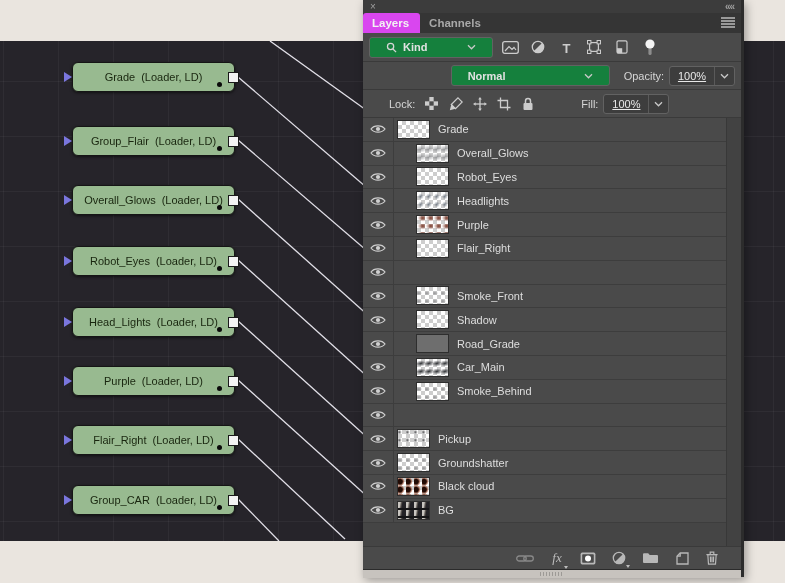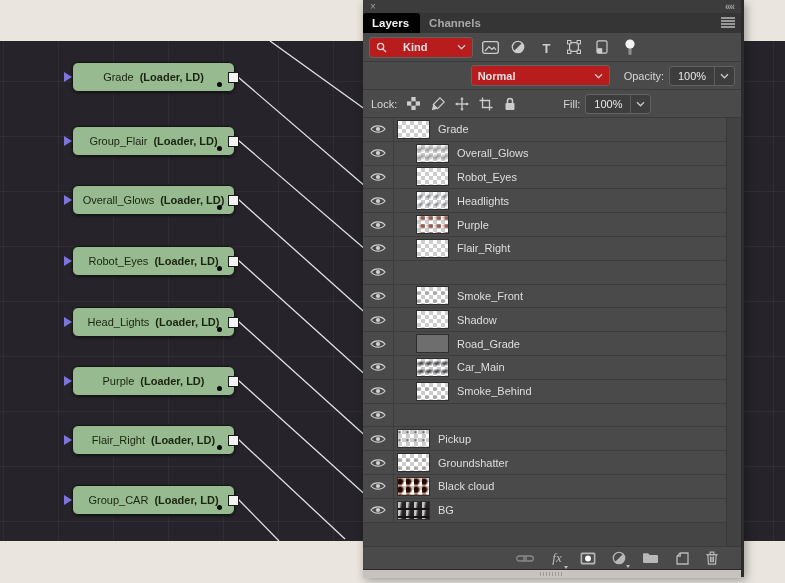--- a/index.html
+++ b/index.html
@@ -9,52 +9,52 @@
   
   .canvas{position:absolute;left:0;top:41px;width:785px;height:500px;background-color:#26242a;
     background-image:linear-gradient(rgba(255,255,255,.045) 1px,transparent 1px),
                      linear-gradient(90deg,rgba(255,255,255,.045) 1px,transparent 1px);
     background-size:55px 55px;background-position:3px 40px;overflow:hidden;}
   .wires{position:absolute;left:0;top:0;width:100%;height:100%;}
   .wires line{stroke:#e2e0e8;stroke-width:1.3px;}
   .node{position:absolute;width:161px;height:28px;background:#98ba90;border:1px solid #151515;
     border-radius:6px;box-shadow:0 1px 3px rgba(0,0,0,.55);display:flex;align-items:center;
     justify-content:center;font-size:11px;color:#19260f;white-space:nowrap;cursor:default;}
-  .node .n-suffix{margin-left:6px;font-weight:bold;}
+  .node .n-suffix{margin-left:6px;}
   .node .in-tri{position:absolute;left:-9px;top:50%;margin-top:-5px;width:0;height:0;
     border-left:8px solid #7a76de;border-top:5px solid transparent;border-bottom:5px solid transparent;}
   .node .out-sq{position:absolute;right:-5px;top:50%;margin-top:-5px;width:9px;height:9px;
     background:#f3f3f3;border:1px solid #1a1a1a;}
   .node .n-dot{position:absolute;right:12px;bottom:4px;width:5px;height:5px;border-radius:50%;background:#0b0b0b;}
 
   
   .panel{position:absolute;left:363px;top:0;width:378px;height:577px;background:#4a4a4a;
     border-right:3px solid #2c2c2c;box-shadow:2px 3px 9px rgba(0,0,0,.35);font-size:11px;color:#d9d9d9;}
   .titlebar{height:13px;background:#3c3c3c;display:flex;align-items:center;justify-content:space-between;
     padding:0 7px;color:#9f9f9f;font-size:10px;}
   .titlebar .closex{cursor:pointer;line-height:10px;}
   .titlebar .collapse{cursor:pointer;letter-spacing:-1px;font-weight:bold;}
   .tabbar{height:20px;background:#353535;display:flex;align-items:flex-end;position:relative;}
   .tab{padding:4px 11px 4px 9px;font-weight:bold;font-size:11.5px;color:#a8a8a8;cursor:pointer;border-radius:3px 3px 0 0;}
-  .tab.active{background:#000000;color:#f3f3f3;}
+  .tab.active{background:#d946ef;color:#f3f3f3;}
   .panelmenu{position:absolute;right:6px;top:4px;cursor:pointer;}
   .prow{display:flex;align-items:center;border-bottom:1px solid #3a3a3a;background:#4a4a4a;}
   .filter-row{height:28px;padding:0 6px;gap:6px;}
-  .dd{display:flex;align-items:center;background:#b91c1c;border:1px solid #626262;border-radius:3px;
-    height:19px;padding:0 6px;gap:16px;cursor:pointer;color:#e2e2e2;}
+  .dd{display:flex;align-items:center;background:#15803d;border:1px solid #626262;border-radius:3px;
+    height:19px;padding:0 16px;gap:6px;cursor:pointer;color:#e2e2e2;}
   .kind-dd{width:90px;font-weight:bold;}
   .kind-dd .dd-label{flex:1;}
   .filter-ic{width:22px;height:18px;display:flex;align-items:center;justify-content:center;cursor:pointer;}
   .blend-row{height:27px;padding:0 6px;justify-content:flex-end;}
   .blend-dd{width:125px;font-weight:bold;}
   .blend-dd .dd-label{flex:1;}
   .ctl-label{margin-left:14px;margin-right:5px;color:#d6d6d6;}
   .field{display:flex;align-items:center;background:#3d3d3d;border:1px solid #626262;border-radius:3px;
     height:18px;cursor:pointer;}
-  .field .fval{padding:0 7px;min-width:30px;text-align:center;color:#e8e8e8;}
+  .field .fval{padding:0 7px;min-width:30px;text-align:center;color:#e8e8e8;text-decoration:underline;}
   .field .fdiv{width:1px;height:18px;background:#5a5a5a;}
   .field .fchev{padding:0 5px;display:flex;}
   .lock-row{height:27px;padding:0 6px;}
   .lock-ics{display:flex;gap:9px;margin-left:4px;}
   .lock-ic{width:15px;height:15px;display:flex;align-items:center;justify-content:center;cursor:pointer;}
   .lock-row .ctl-label.fill-lab{margin-left:46px;}
 
   
   .layer-list{position:relative;height:428px;background:#454545;overflow:hidden;}
   .scrolltrack{position:absolute;right:0;top:0;width:14px;height:100%;background:#424242;border-left:1px solid #383838;cursor:pointer;}
@@ -265,21 +265,21 @@
         <span class="fdiv"></span>
         <span class="fchev">
             <svg width="9" height="6" viewBox="0 0 9 6">
               <path d="M1 1.2 L4.5 4.8 L8 1.2" fill="none" stroke="#c9c9c9" stroke-width="1.3"></path>
             </svg>
           </span>
       </span>
     </div>
 
     <div class="prow lock-row">
-      <span class="ctl-label" style="margin-left:2px">Lock:</span>
+      <span class="ctl-label" style="margin-left:20px">Lock:</span>
       <span class="lock-ics">
         <span class="lock-ic">
           <svg width="13" height="13" viewBox="0 0 12 12">
               <rect width="12" height="12" fill="#cccccc"></rect>
               <rect x="0" y="0" width="4" height="4" fill="#4a4a4a"></rect>
               <rect x="8" y="0" width="4" height="4" fill="#4a4a4a"></rect>
               <rect x="4" y="4" width="4" height="4" fill="#4a4a4a"></rect>
               <rect x="0" y="8" width="4" height="4" fill="#4a4a4a"></rect>
               <rect x="8" y="8" width="4" height="4" fill="#4a4a4a"></rect>
             </svg>

